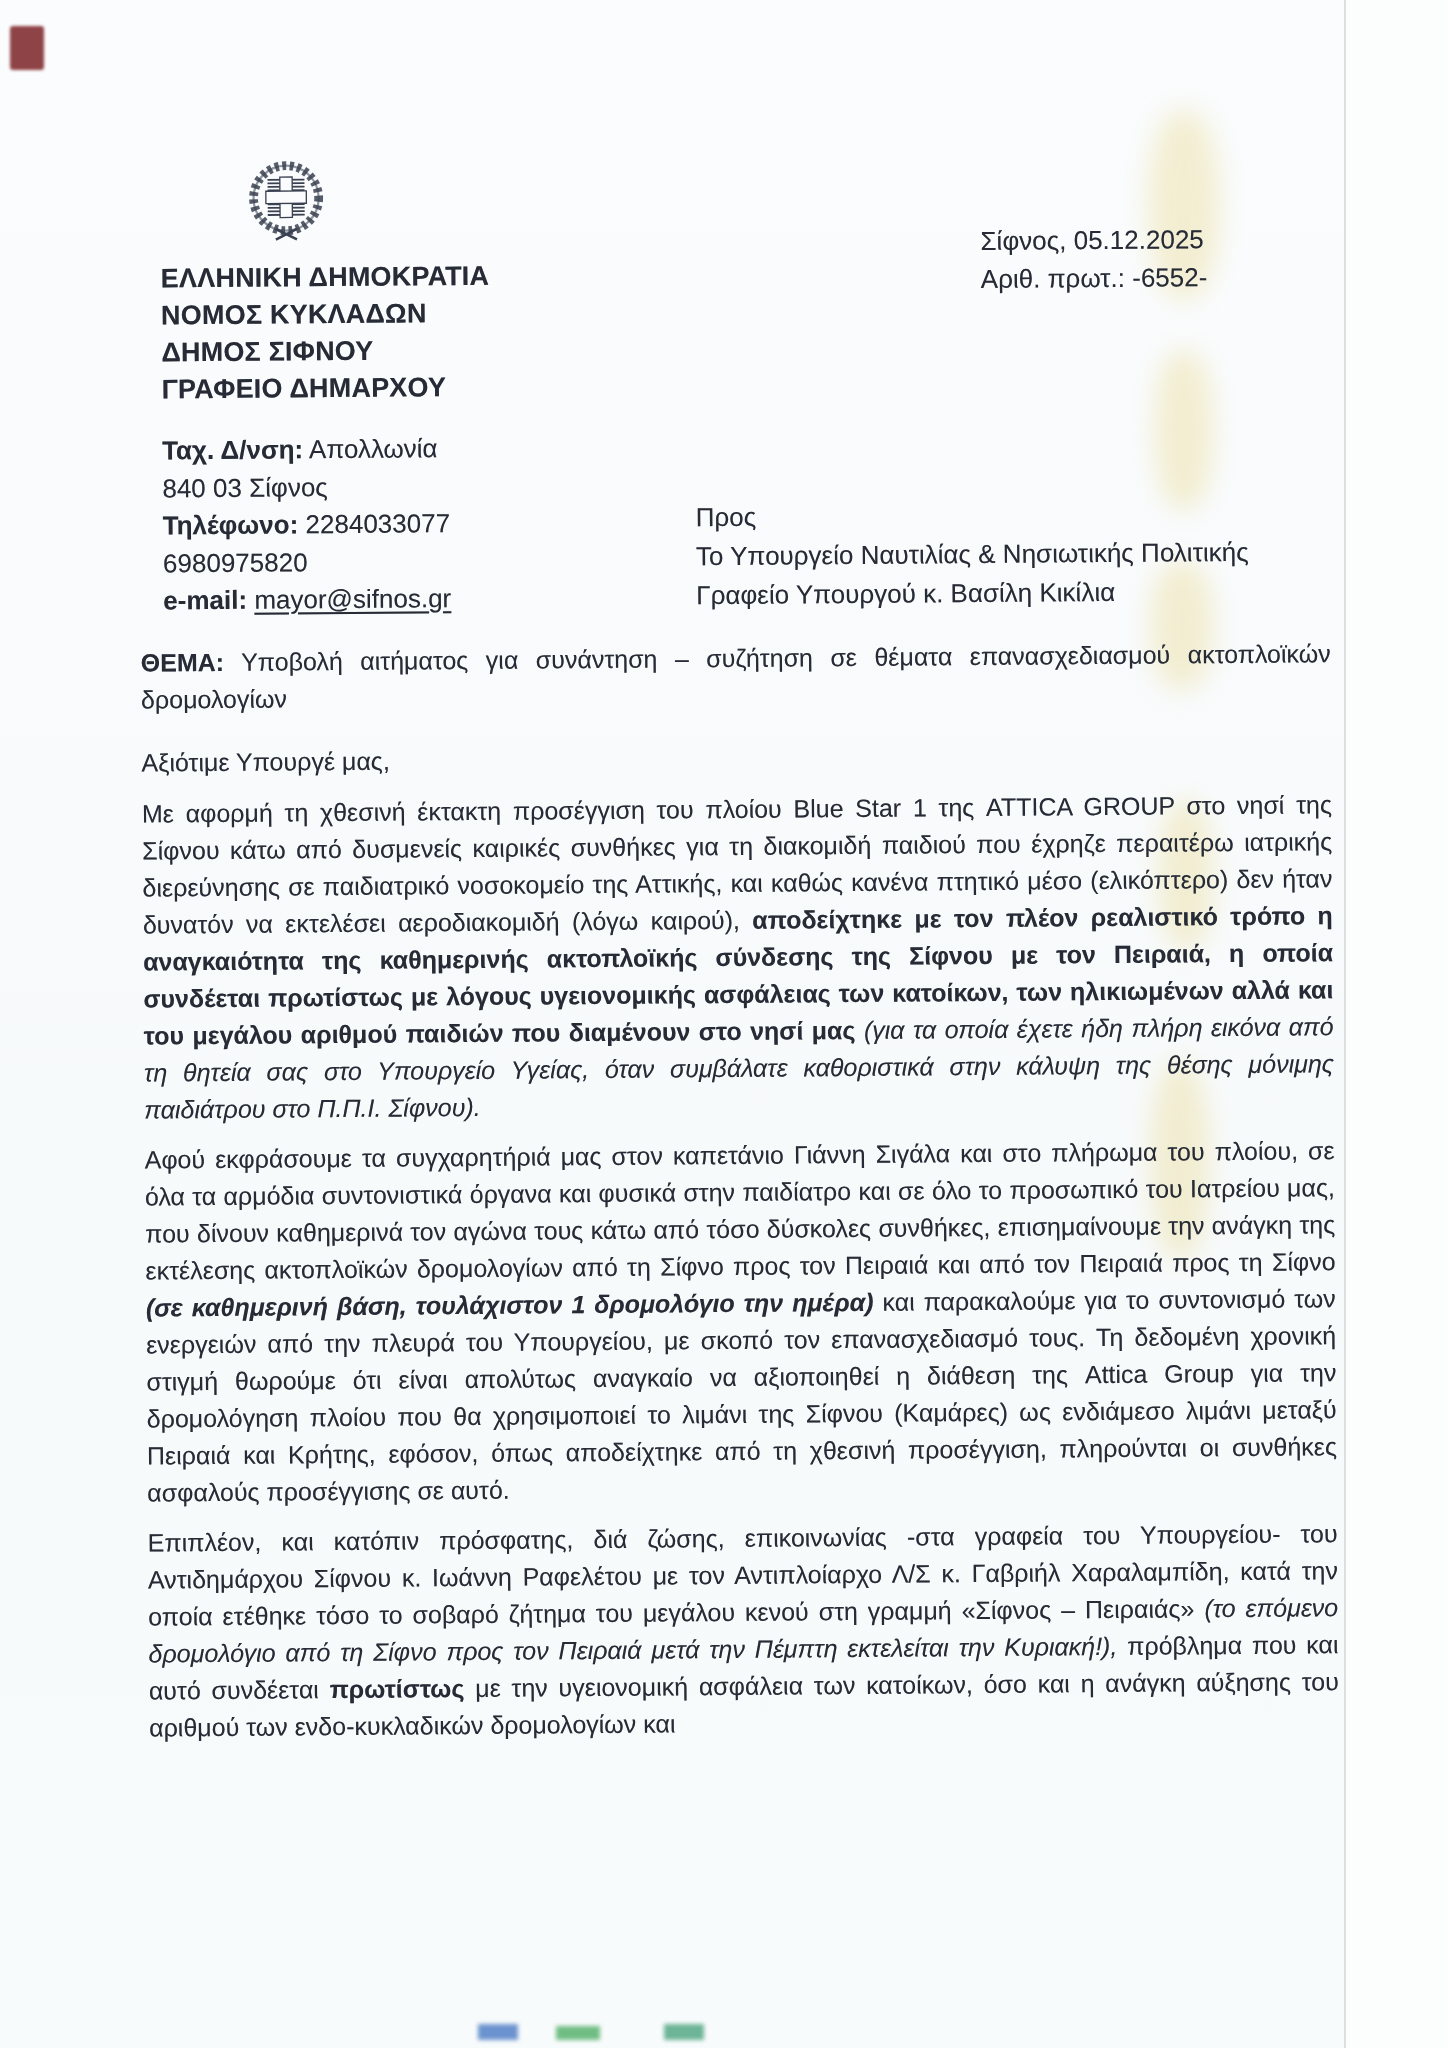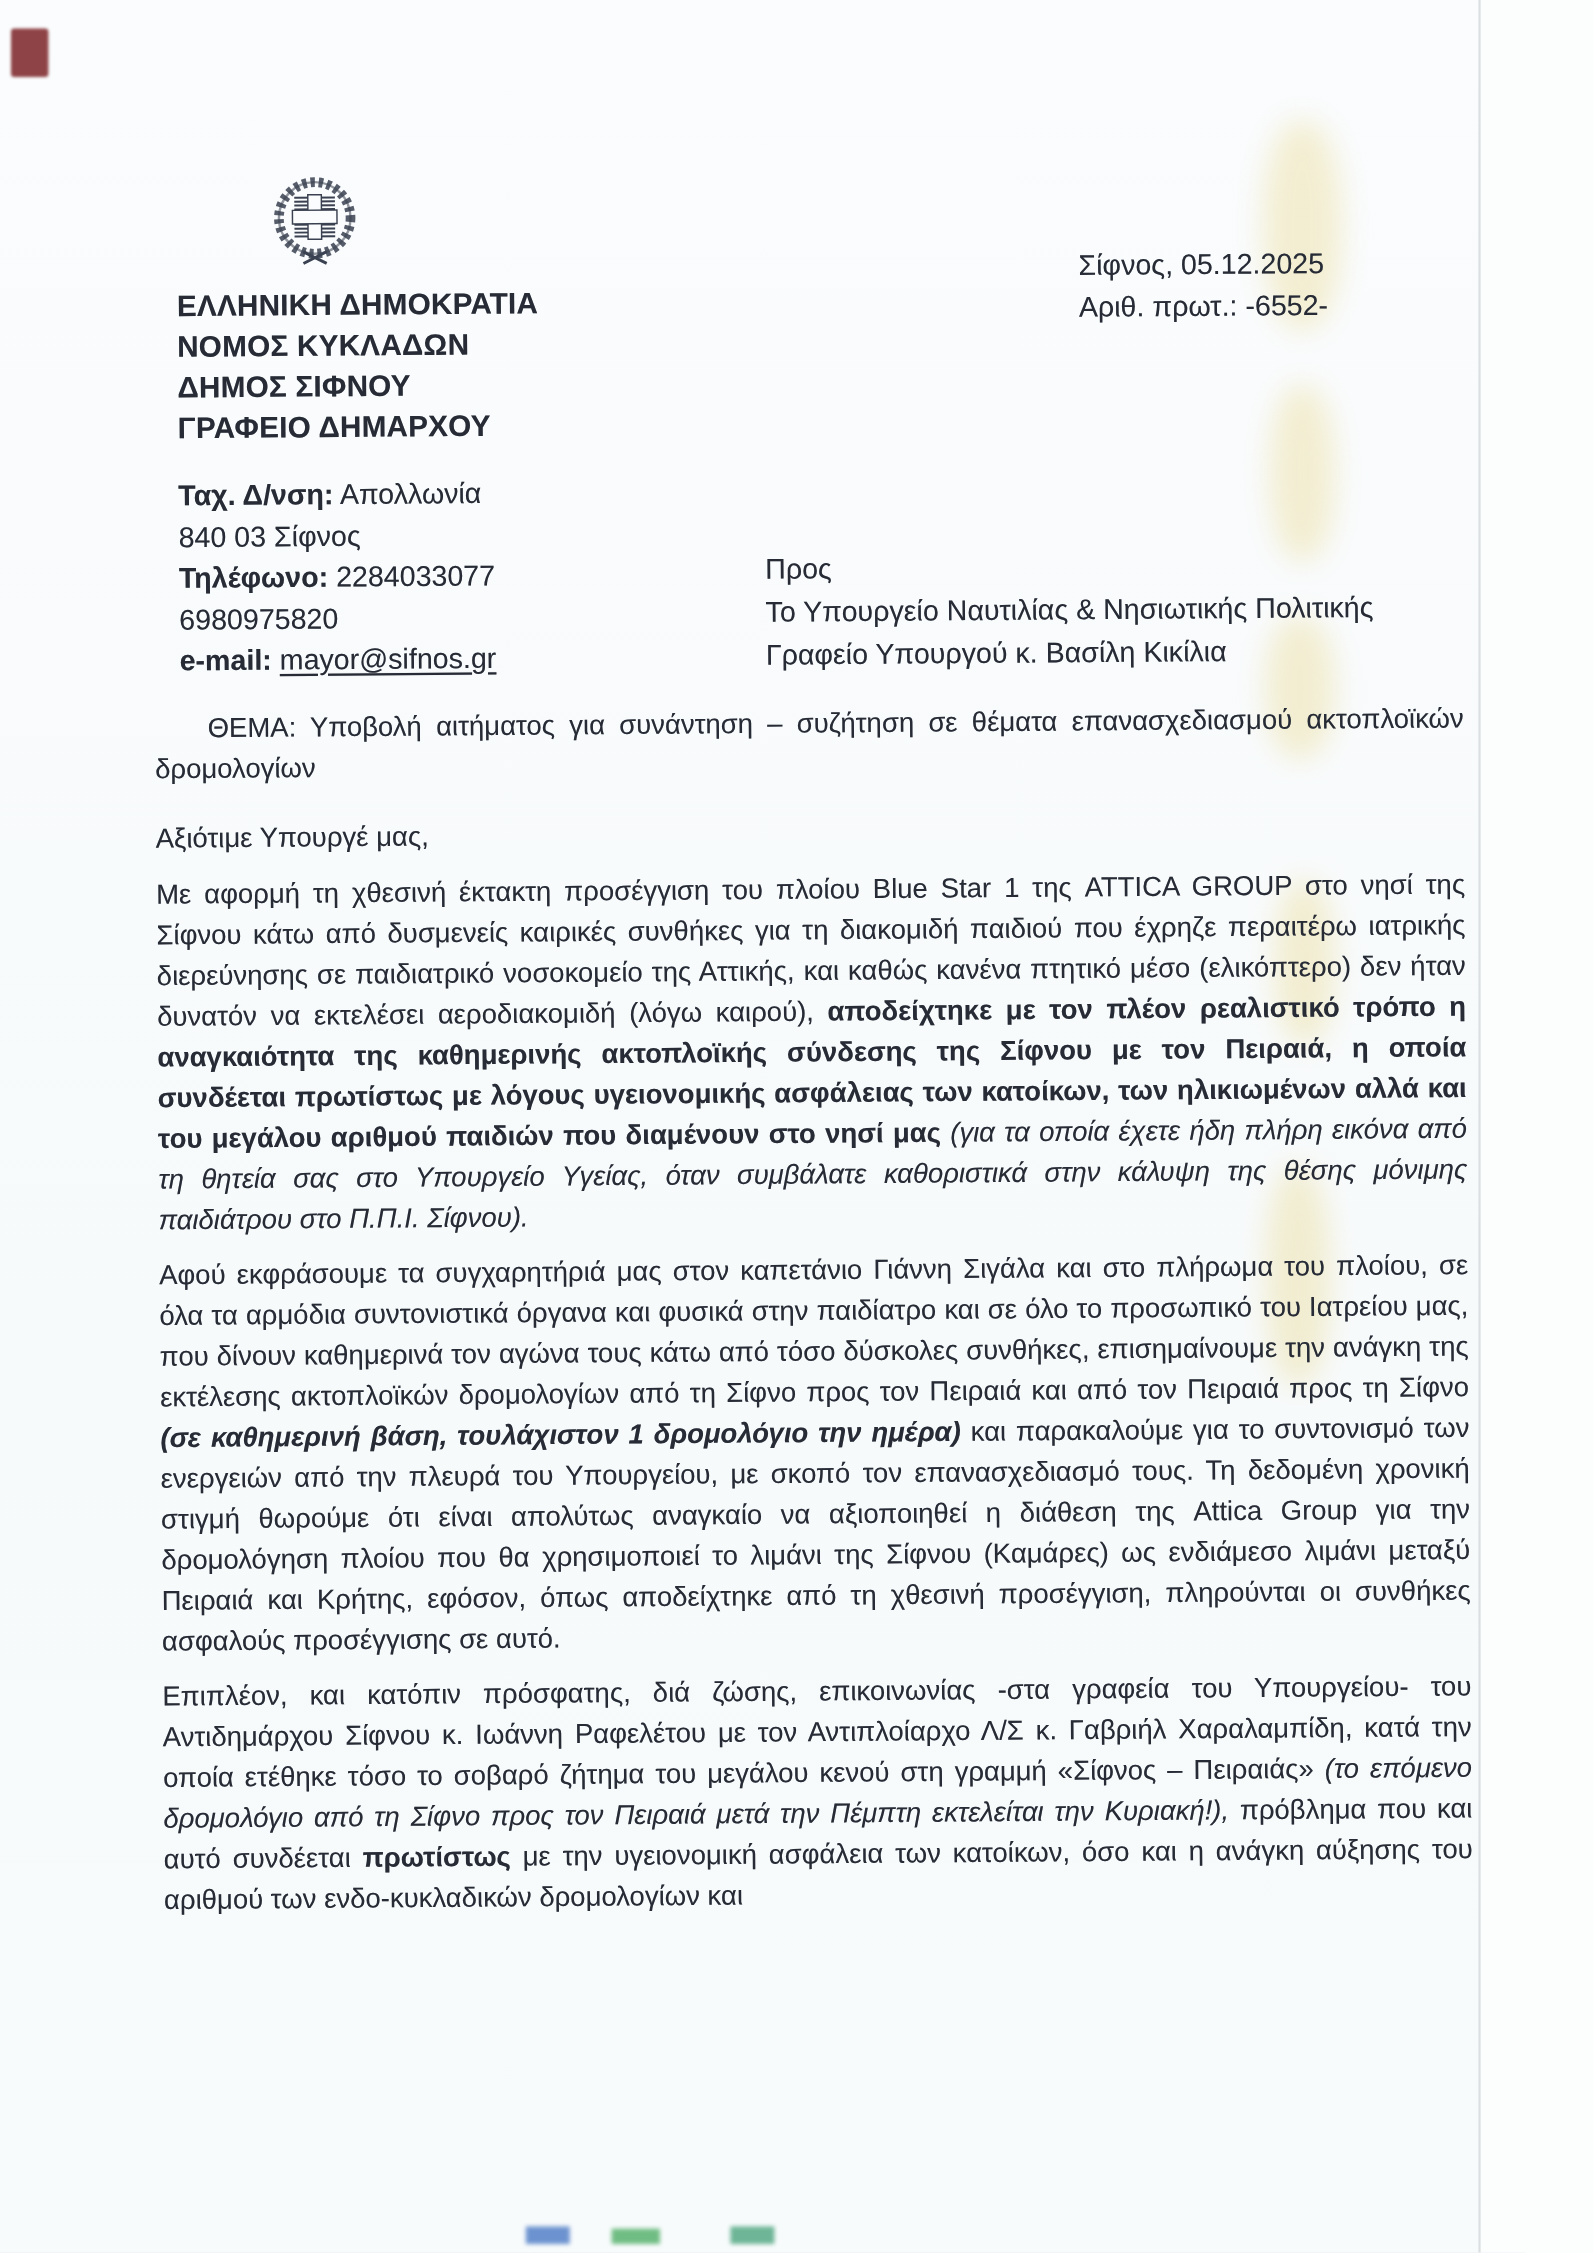--- a/index.html
+++ b/index.html
@@ -16,21 +16,21 @@
   .org-block{position:absolute;left:165px;top:256px;font-size:27px;font-weight:bold;line-height:37px;letter-spacing:.2px;}
   .contact-block{position:absolute;left:165px;top:428px;font-size:26px;line-height:37.5px;}
   .contact-block b{font-weight:bold;}
   .email-value{text-decoration:underline;text-underline-offset:4px;}
   .date-block{position:absolute;left:985px;top:224px;font-size:26px;line-height:38px;}
   .recipient-block{position:absolute;left:698px;top:498px;font-size:26px;line-height:39px;}
   
   .body-col{position:absolute;left:142px;top:640px;width:1190px;font-size:25px;line-height:37px;}
   .para{margin:0 0 13px 0;text-align:justify;}
   .subject-p{margin:0 0 26px 0;text-align:justify;}
-  .subject-p b{font-weight:normal;margin-left:48px;}
+  .subject-p b{font-weight:bold;}
   .salutation{margin:0 0 14px 0;text-align:left;}
   .run-normal{font-weight:normal;font-style:normal;}
   .run-bold{font-weight:bold;}
   .run-italic{font-style:italic;}
   .run-bold-italic{font-weight:bold;font-style:italic;}
   
   .artifact{position:absolute;pointer-events:none;}
   .scan-edge-line{left:1344px;top:0;width:2px;height:2048px;background:#dbdfe2;}
   .scan-right-strip{left:1346px;top:0;width:102px;height:2048px;background:#fcfdfd;}
   .mark-red{left:10px;top:26px;width:34px;height:44px;background:#7c2327;filter:blur(1.5px);opacity:.85;border-radius:3px;}

